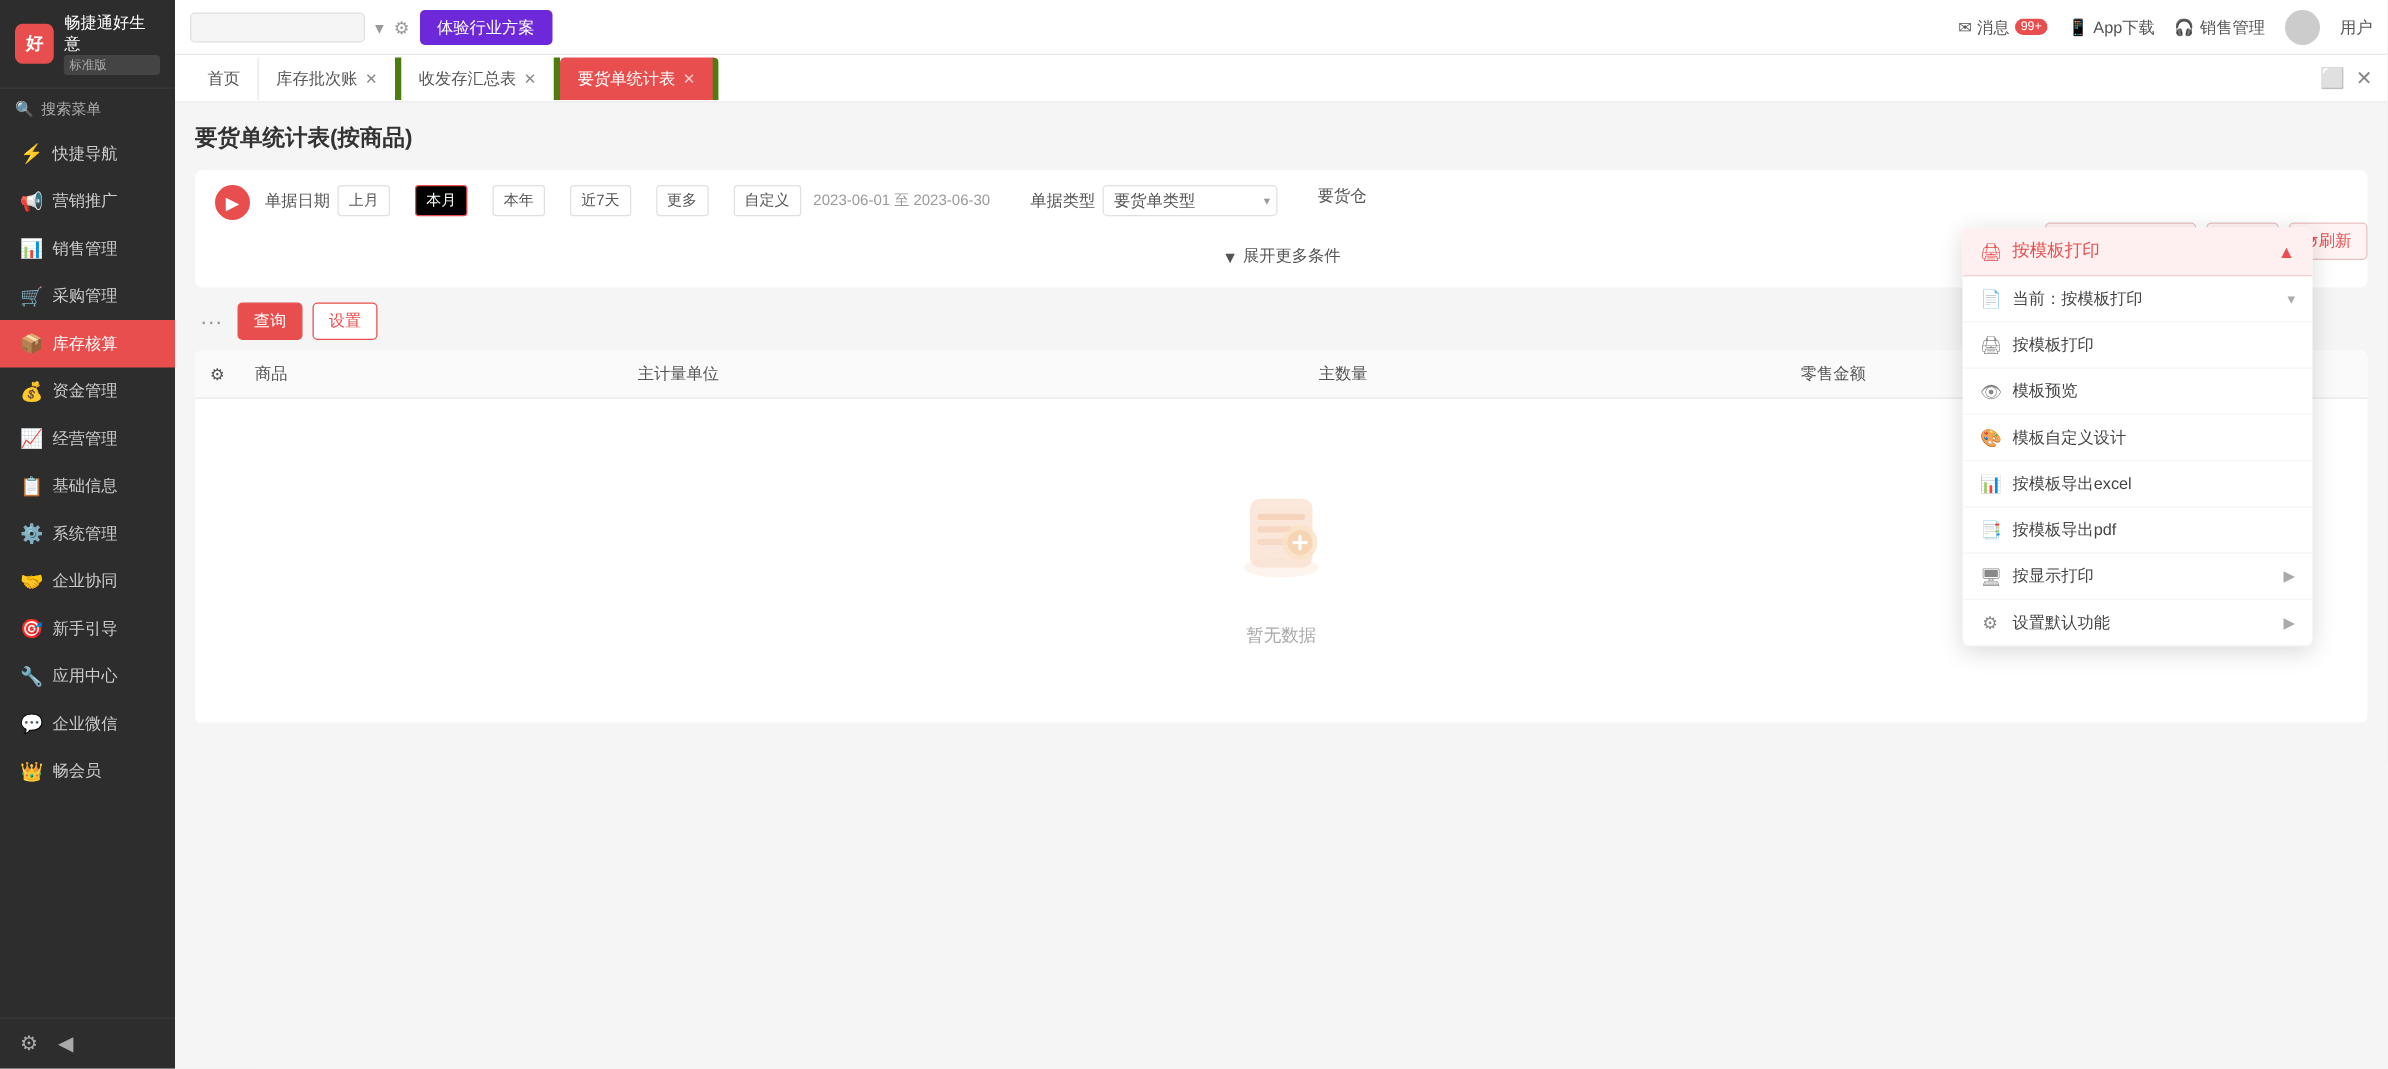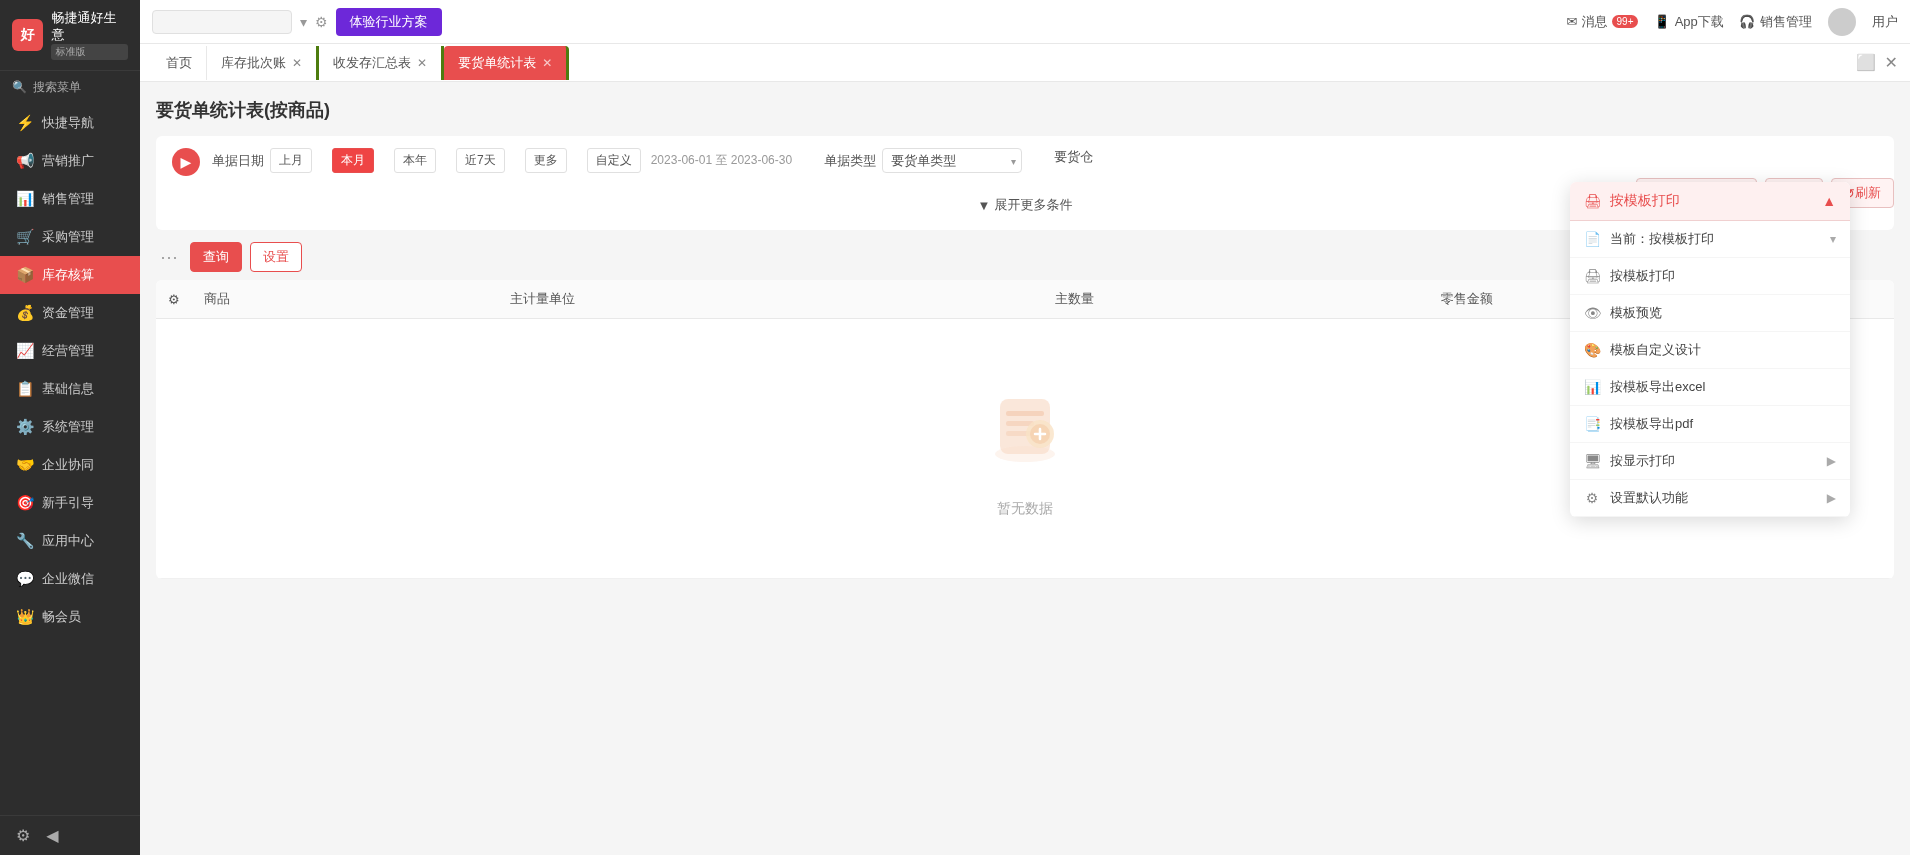--- a/index.html
+++ b/index.html
@@ -83,21 +83,21 @@
 
     
     .tabs {
       height: 38px; background: #fff; display: flex; align-items: center;
       border-bottom: 1px solid #e8e8e8; padding: 0 12px; gap: 0;
       flex-shrink: 0;
       position: relative;
     }
     .tab {
       padding: 8px 14px; font-size: 13px; color: #555; cursor: pointer;
-      border-right: 3px solid #4d7c0f; display: flex; align-items: center; gap: 6px;
+      border-right: 5px solid #4d7c0f; display: flex; align-items: center; gap: 6px;
       white-space: nowrap;
     }
     .tab.active { color: #fff; background: #e84e4e; border-radius: 4px 4px 0 0; }
     .tab .close { font-size: 12px; color: inherit; cursor: pointer; opacity: 0.7; }
     .tab:first-child { border-right: 1px solid #e8e8e8; }
     .tabs-right { margin-left: auto; display: flex; align-items: center; gap: 8px; }
     .tab-icon-btn { font-size: 16px; color: #888; cursor: pointer; }
 
     
     .content { flex: 1; overflow: auto; padding: 16px; position: relative; }
@@ -116,21 +116,21 @@
       display: flex; align-items: center; justify-content: center;
       color: #fff; font-size: 14px; cursor: pointer; flex-shrink: 0;
     }
     .filter-group { display: flex; align-items: center; gap: 6px; flex-wrap: wrap; }
     .filter-label { color: #555; font-size: 13px; white-space: nowrap; }
     .filter-date-btns { display: flex; gap: 20px; align-items: center; }
     .filter-date-btn {
       padding: 3px 8px; border-radius: 3px; font-size: 12px; cursor: pointer;
       border: 1px solid #e0e0e0; background: #fff; color: #555; font-family: inherit;
     }
-    .filter-date-btn.active { background: #ef4444; color: #fff; border-color: #e84e4e; font-family: Liberation Mono, monospace; }
+    .filter-date-btn.active { background: #000000; color: #fff; border-color: #e84e4e; font-family: Liberation Mono, monospace; }
     .date-range { font-size: 12px; color: #999; margin-left: 4px; }
     .filter-select {
       border: 1px solid #e0e0e0; border-radius: 4px; padding: 4px 24px 4px 8px;
       font-size: 13px; color: #555; background: #fff; font-family: inherit;
       min-width: 140px; appearance: none; cursor: pointer;
     }
     .filter-select-wrap { position: relative; display: inline-block; }
     .filter-select-wrap::after { content: '▾'; position: absolute; right: 6px; top: 50%; transform: translateY(-50%); font-size: 10px; color: #999; pointer-events: none; }
     .expand-more-btn {
       display: flex; align-items: center; gap: 4px;

